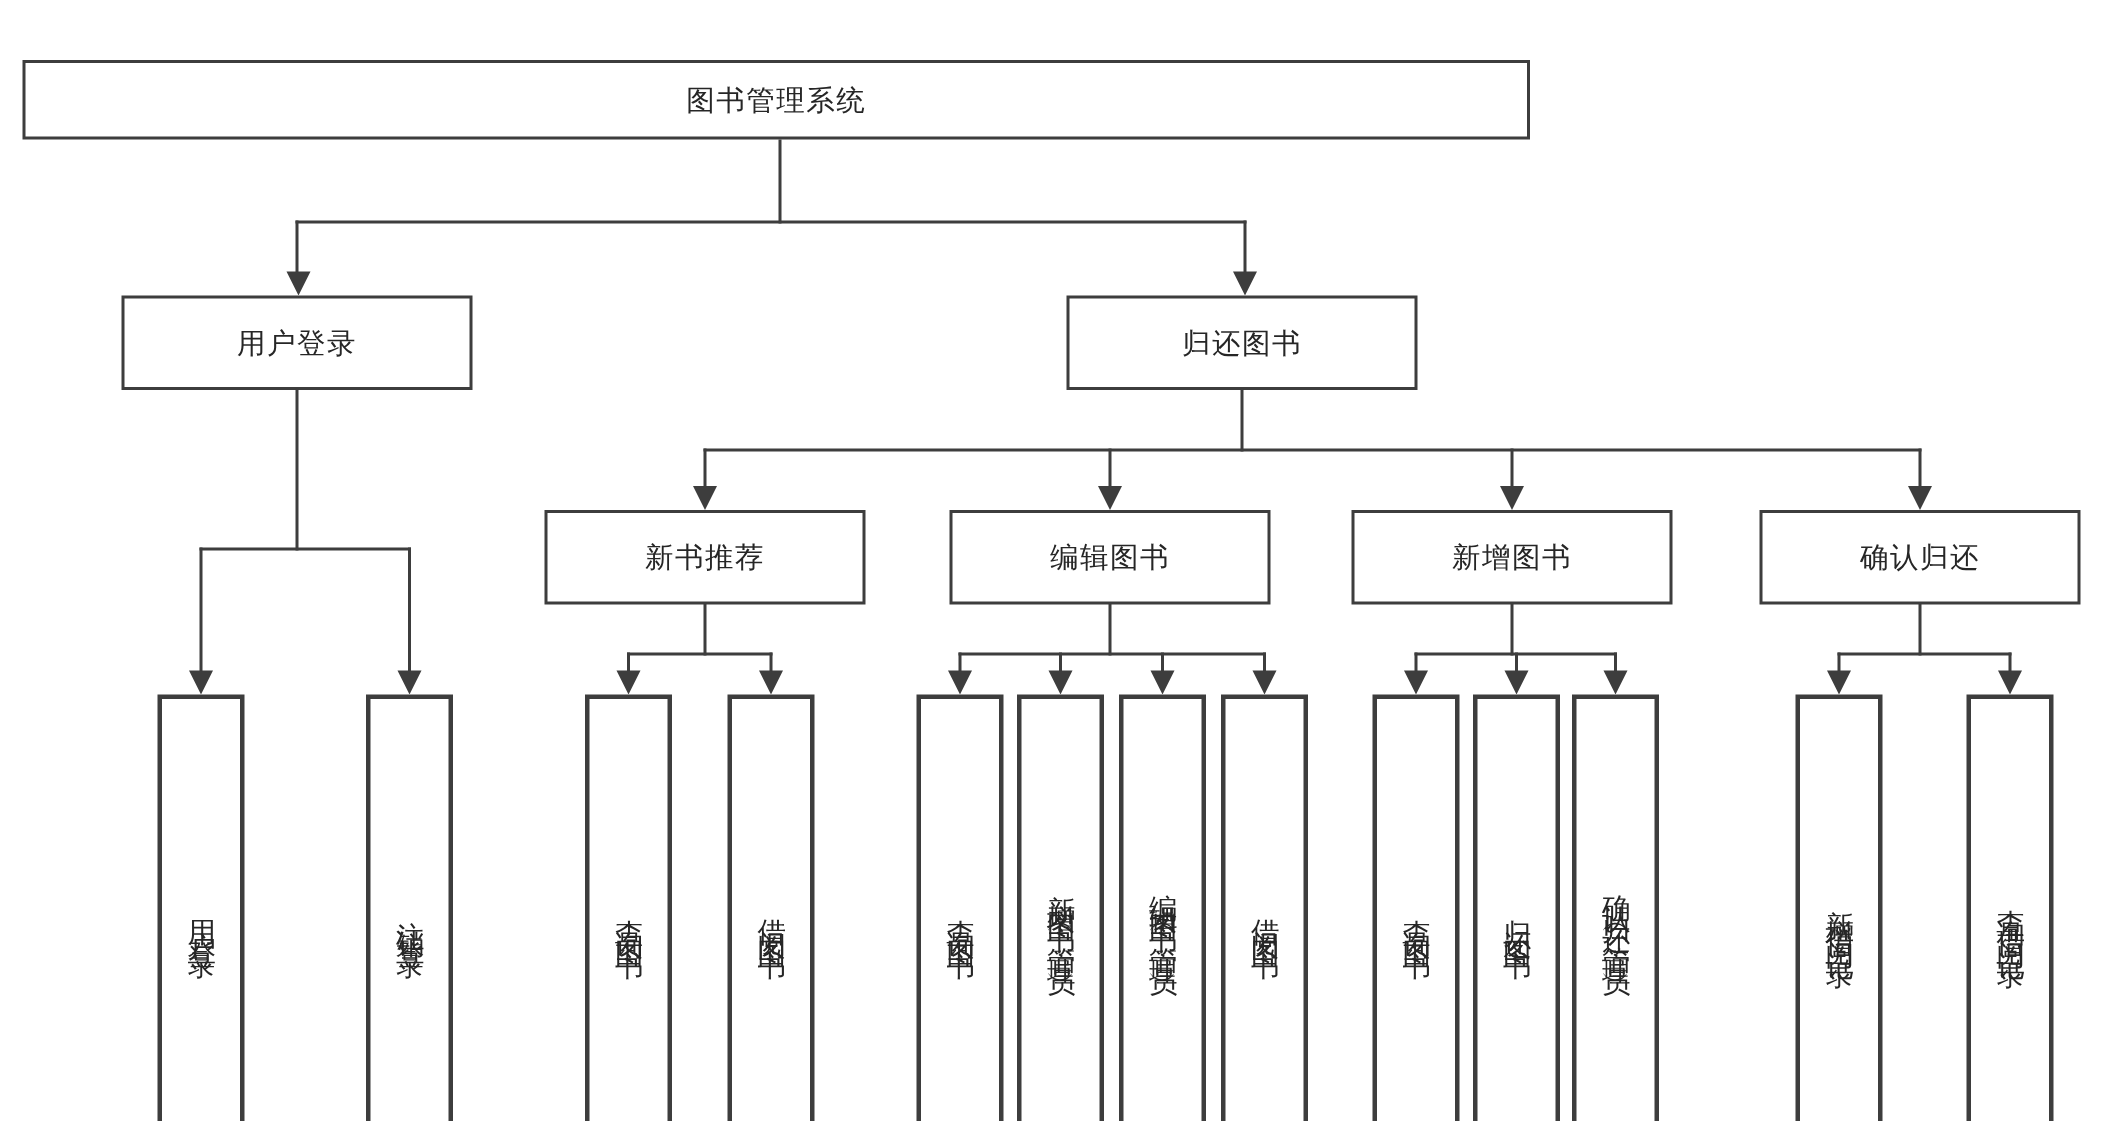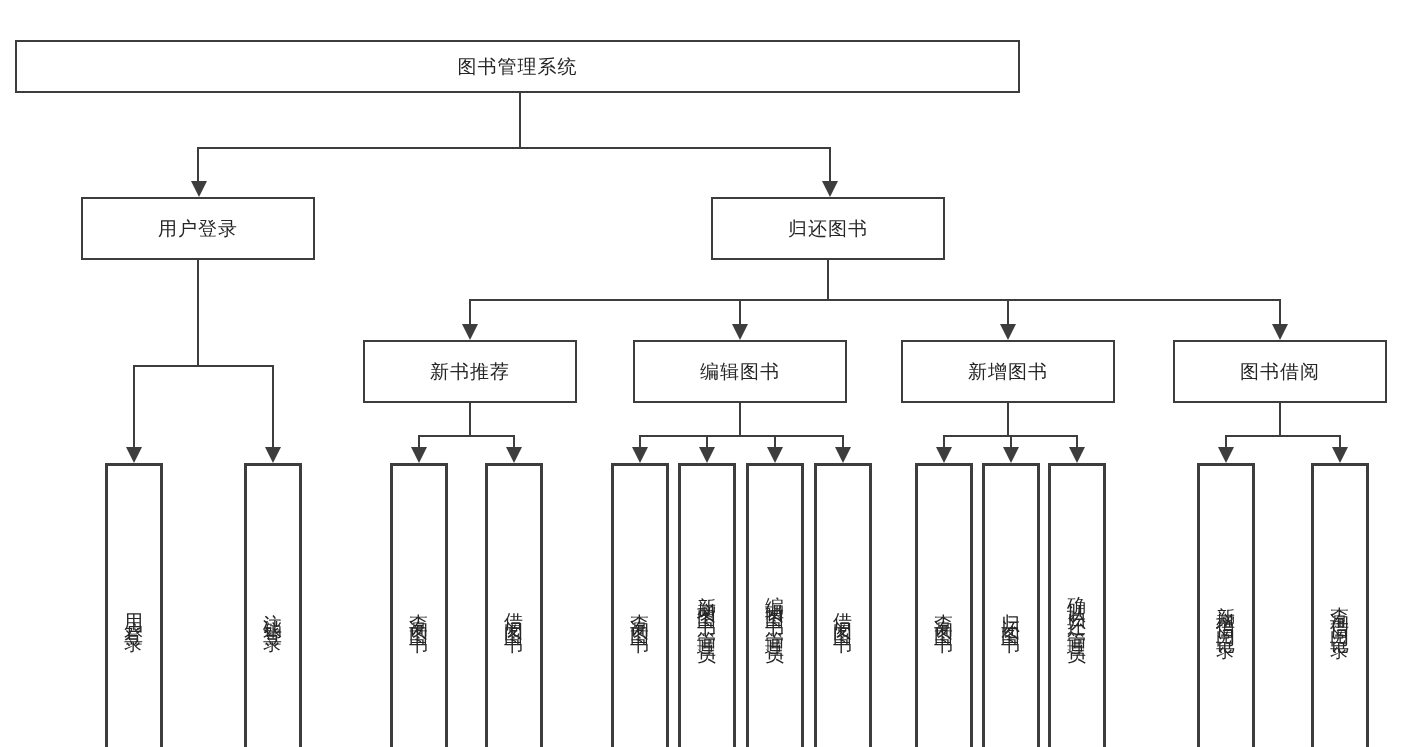--- a/index.html
+++ b/index.html
@@ -121,21 +121,21 @@
   <div class="node" style="left:363px; top:312px; width:214px; height:63px;">
     <span class="node-label">新书推荐</span>
   </div>
   <div class="node" style="left:633px; top:312px; width:214px; height:63px;">
     <span class="node-label">编辑图书</span>
   </div>
   <div class="node" style="left:901px; top:312px; width:214px; height:63px;">
     <span class="node-label">新增图书</span>
   </div>
   <div class="node" style="left:1173px; top:312px; width:214px; height:63px;">
-    <span class="node-label">图书借阅</span>
+    <span class="node-label">确认归还</span>
   </div>
 
   <div class="vline" style="left:469px; top:374px; height:35px;"></div>
   <div class="hline" style="left:418px; top:407px; width:97px;"></div>
   <div class="vline" style="left:418px; top:407px; height:14px;"></div>
   <div class="vline" style="left:513px; top:407px; height:14px;"></div>
   <div class="arrow" style="left:411px; top:419px;"></div>
   <div class="arrow" style="left:506px; top:419px;"></div>
 
   <div class="vline" style="left:739px; top:374px; height:35px;"></div>

